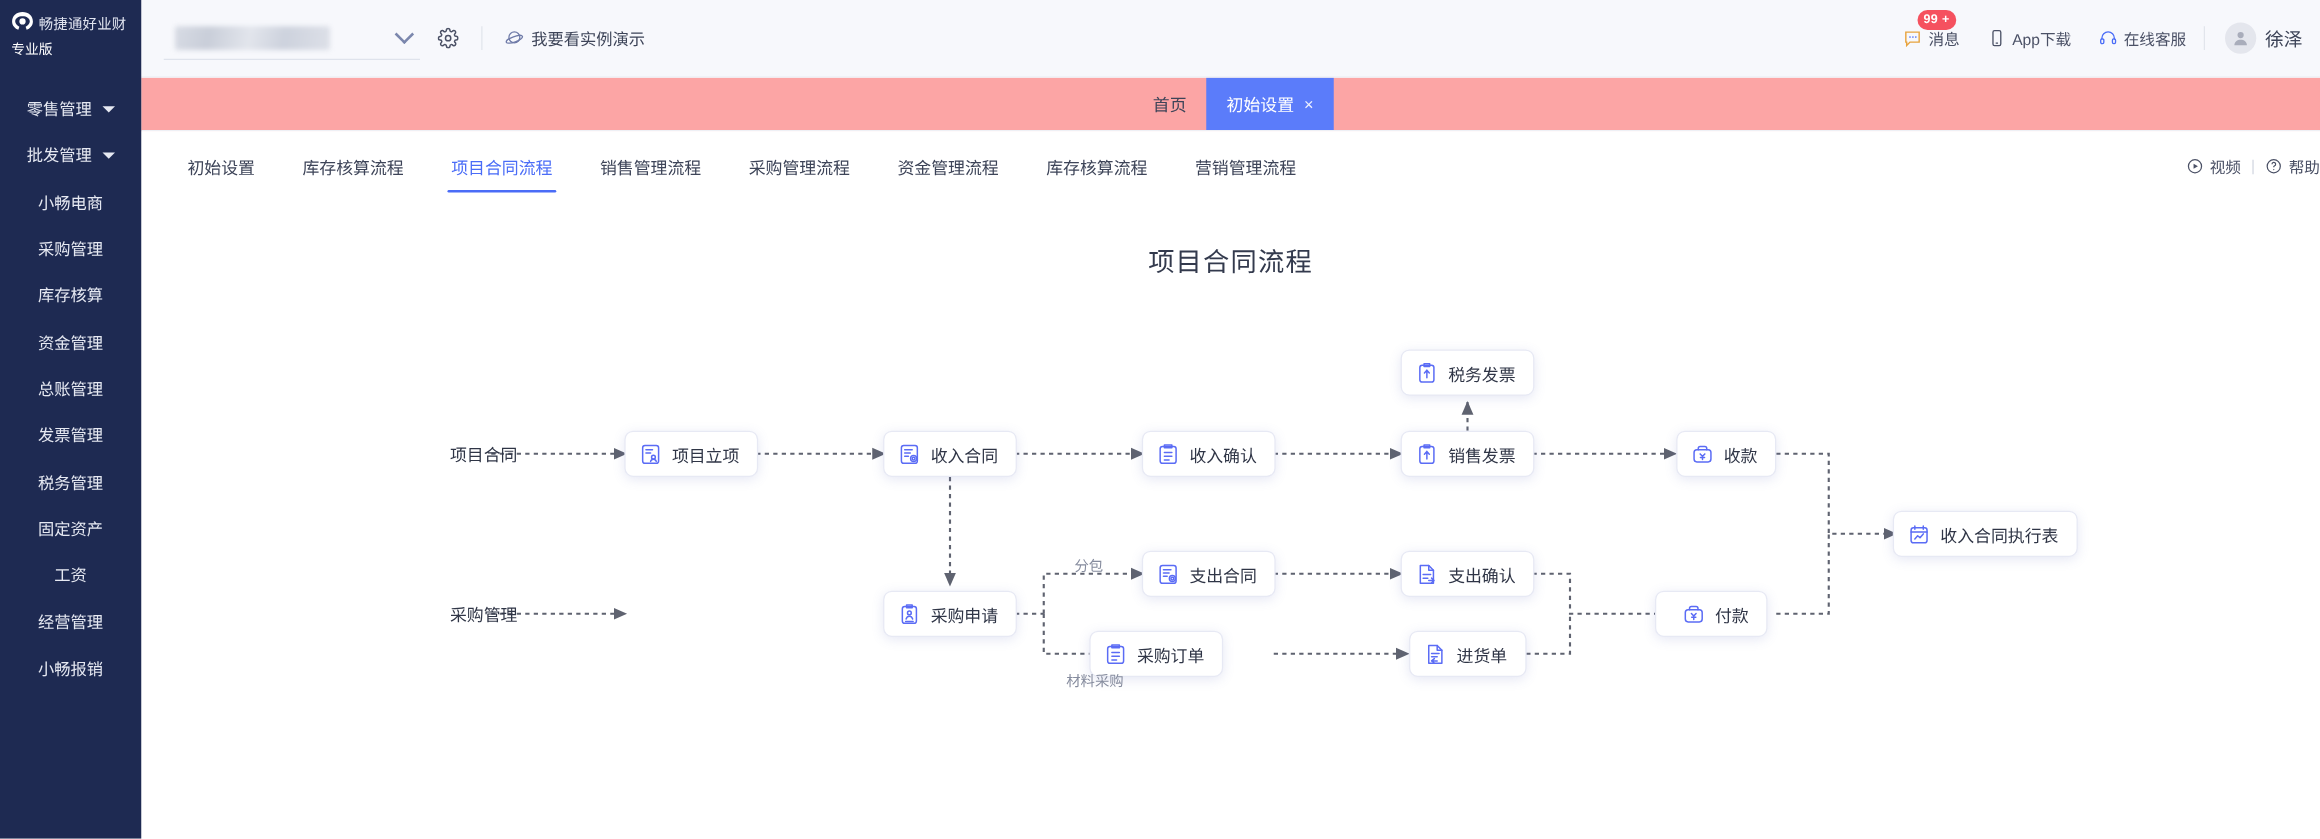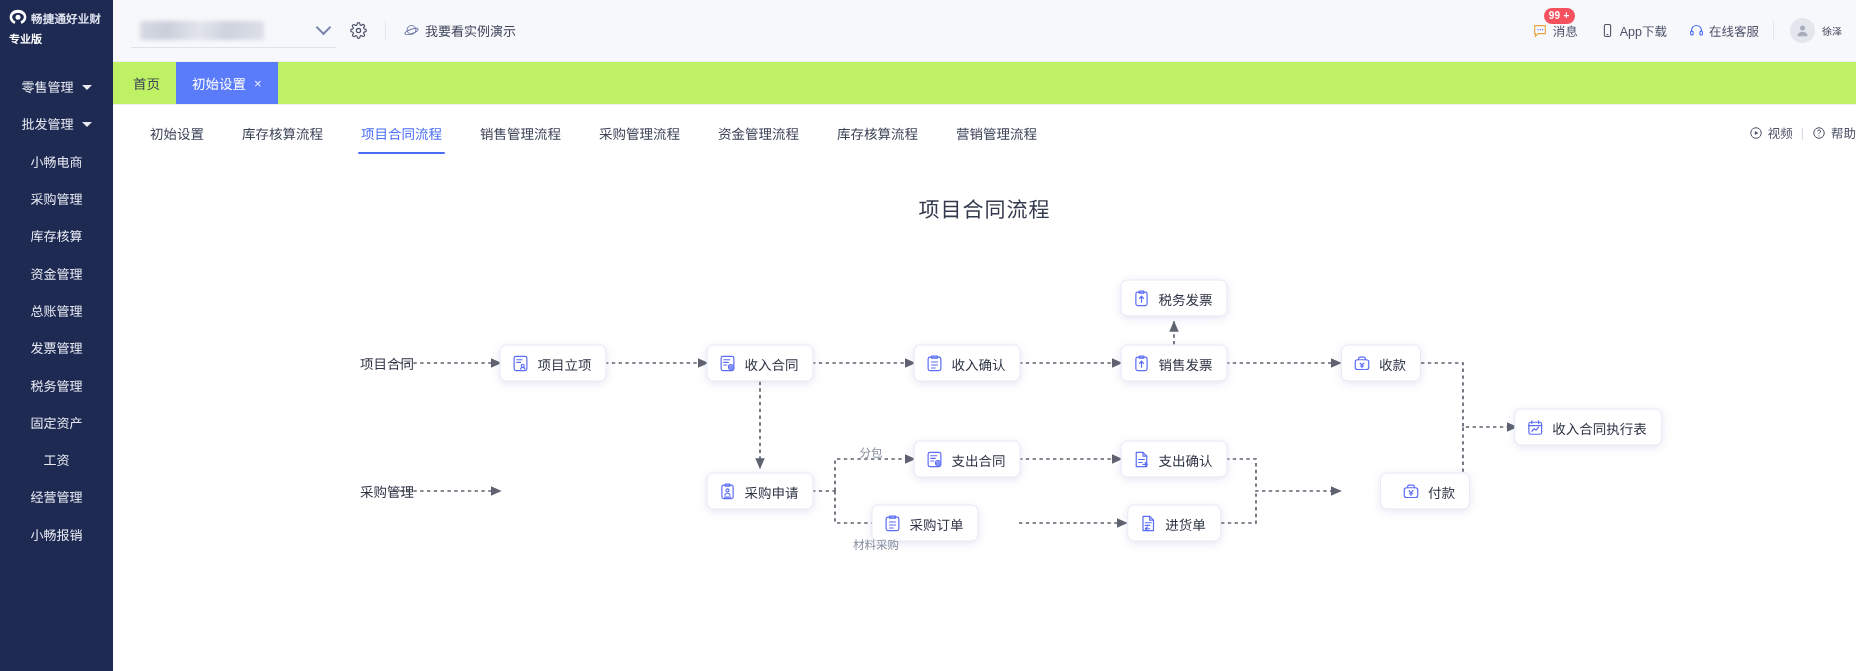--- a/index.html
+++ b/index.html
@@ -9,21 +9,21 @@
     font-family: "Liberation Sans", "DejaVu Sans", sans-serif;
     background: #ffffff; overflow: hidden;
   }
   .app { position: relative; width: 1856px; height: 671px; display: flex; }
 
   
   .sidebar {
     width: 113px; height: 671px; background: #1e2a52; flex: 0 0 113px;
     position: relative; z-index: 5;
   }
-  .brand { height: 62px; padding: 8px 0 0 0; position: relative; font-weight: bold; }
+  .brand { height: 62px; padding: 8px 0 0 0; position: relative; }
   .brand-row { display: flex; align-items: center; padding-left: 8px; gap: 3px; }
   .brand-logo { width: 20px; height: 20px; flex: 0 0 20px; }
   .brand-name {
     color: #dfe3ef; font-size: 11.5px; letter-spacing: .2px;
     white-space: nowrap; overflow: hidden;
   }
   .brand-badge {
     color: #ffffff; font-size: 11px; padding-left: 9px; margin-top: 2px;
     display: inline-block;
   }
@@ -80,28 +80,28 @@
   .badge99 {
     position: absolute; top: -13px; left: 12px; background: #f5515f;
     color: #fff; font-size: 10px; line-height: 1; padding: 3px 5px 3px 5px;
     border-radius: 9px; font-weight: bold; letter-spacing: .3px;
   }
   .avatar {
     width: 25px; height: 25px; border-radius: 50%; background: #e4e6ed;
     display: flex; align-items: center; justify-content: center; margin-left: 16px;
   }
   .uname {
-    font-size: 10px; color: #3d4458; margin-left: 7px; white-space: nowrap;
+    font-size: 15px; color: #3d4458; margin-left: 7px; white-space: nowrap;
     overflow: hidden; max-width: 34px;
   }
 
   
   .pagetabs {
-    height: 43px; background: #bef264; display: flex; align-items: stretch;
-    padding-left: 4px; flex: 0 0 43px; border-bottom: 1px solid #eef0f5;
+    height: 43px; background: #fca5a5; display: flex; align-items: stretch;
+    padding-left: 4px; flex: 0 0 43px; border-bottom: 1px solid #eef0f5; justify-content: center;
   }
   .ptab {
     display: flex; align-items: center; padding: 0 16px; font-size: 13.5px;
     color: #3d4458; cursor: pointer; gap: 8px;
   }
   .ptab.active { background: #5b7cfa; color: #ffffff; }
   .ptab .x { font-size: 13px; opacity: .9; }
 
   
   .subtabs {
@@ -463,21 +463,21 @@
           </div>
           <div class="node" style="left: 1061px; top: 363px;">
             <svg width="18" height="18" viewBox="0 0 24 24" fill="none" stroke="#5b6cf5" stroke-width="1.6" stroke-linejoin="round" stroke-linecap="round">
               <path d="M5 2.5h9l5 5v14H5z"></path>
               <path d="M14 2.5v5h5"></path>
               <path d="M8 11h8M8 14.5h6"></path>
               <path d="M14 19h-6M11 16.5 8 19l3 2.5"></path>
             </svg>
             <span>进货单</span>
           </div>
-          <div class="node" style="left: 1312px; top: 331px; padding-left: 21px;">
+          <div class="node" style="left: 1256px; top: 331px; padding-left: 21px;">
             <svg width="18" height="18" viewBox="0 0 24 24" fill="none" stroke="#5b6cf5" stroke-width="1.6" stroke-linejoin="round" stroke-linecap="round">
               <rect x="3" y="7" width="18" height="13" rx="3"></rect>
               <path d="M7.5 7V5.5a2 2 0 0 1 2-2h5a2 2 0 0 1 2 2V7"></path>
               <path d="M9.5 11 12 13.8 14.5 11M12 13.8v3.6M9.8 15h4.4"></path>
             </svg>
             <span>付款</span>
           </div>
           <div class="rowlabel" style="left: 234px; top: 203px;">项目合同</div>
           <div class="rowlabel" style="left: 234px; top: 331px;">采购管理</div>
           <div class="edgelabel" style="left: 758px; top: 292px;">分包</div>

